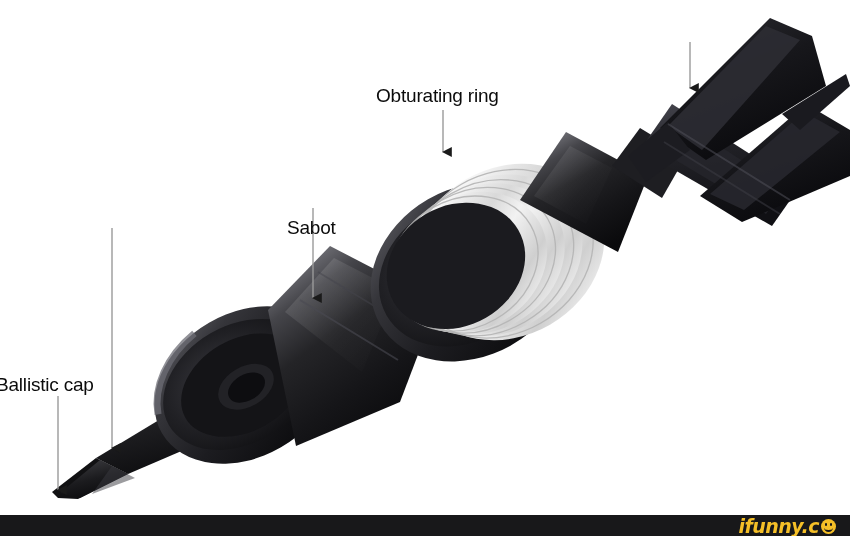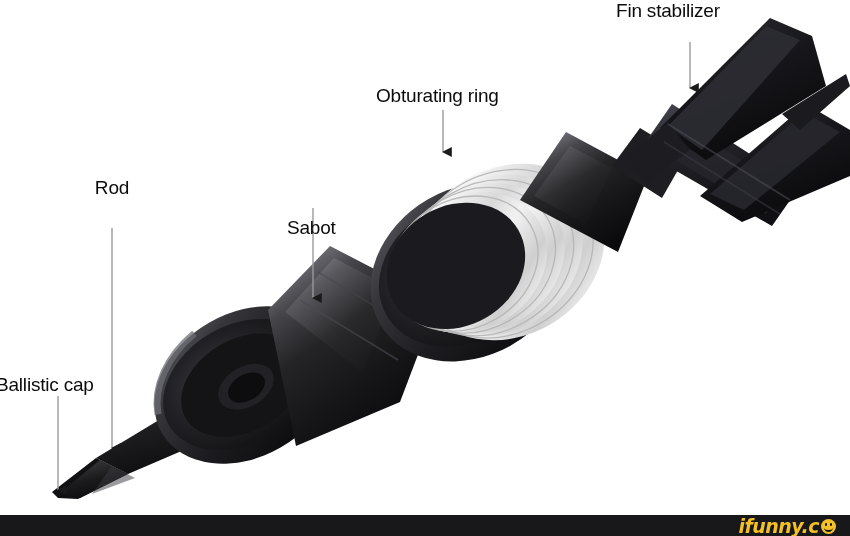--- a/index.html
+++ b/index.html
@@ -241,26 +241,24 @@
 
     <g stroke="#9a9a9a" stroke-width="1.4" fill="none">
       <line x1="690" y1="42" x2="690" y2="88" marker-end="url(#arrowHead)"></line>
       <line x1="443" y1="110" x2="443" y2="152" marker-end="url(#arrowHead)"></line>
       <line x1="112" y1="228" x2="112" y2="448" marker-end="url(#arrowHead)"></line>
       <line x1="313" y1="208" x2="313" y2="298" marker-end="url(#arrowHead)"></line>
       <line x1="58" y1="396" x2="58" y2="490" marker-end="url(#arrowHead)"></line>
     </g>
   </svg>
 
-  <div class="label l-fin">Fin stabilizer</div>
 
   <div class="label l-obt">Obturating ring</div>
 
   <div class="label l-rod">
-    <div>Rod</div>
   </div>
 
   <div class="label l-sabot">Sabot</div>
 
   <div class="label l-ballistic">Ballistic cap</div>
 
   <div id="bottombar"></div>
   <div id="watermark">
     <span class="wm-text">ifunny.c</span>
     <span class="wm-face">

